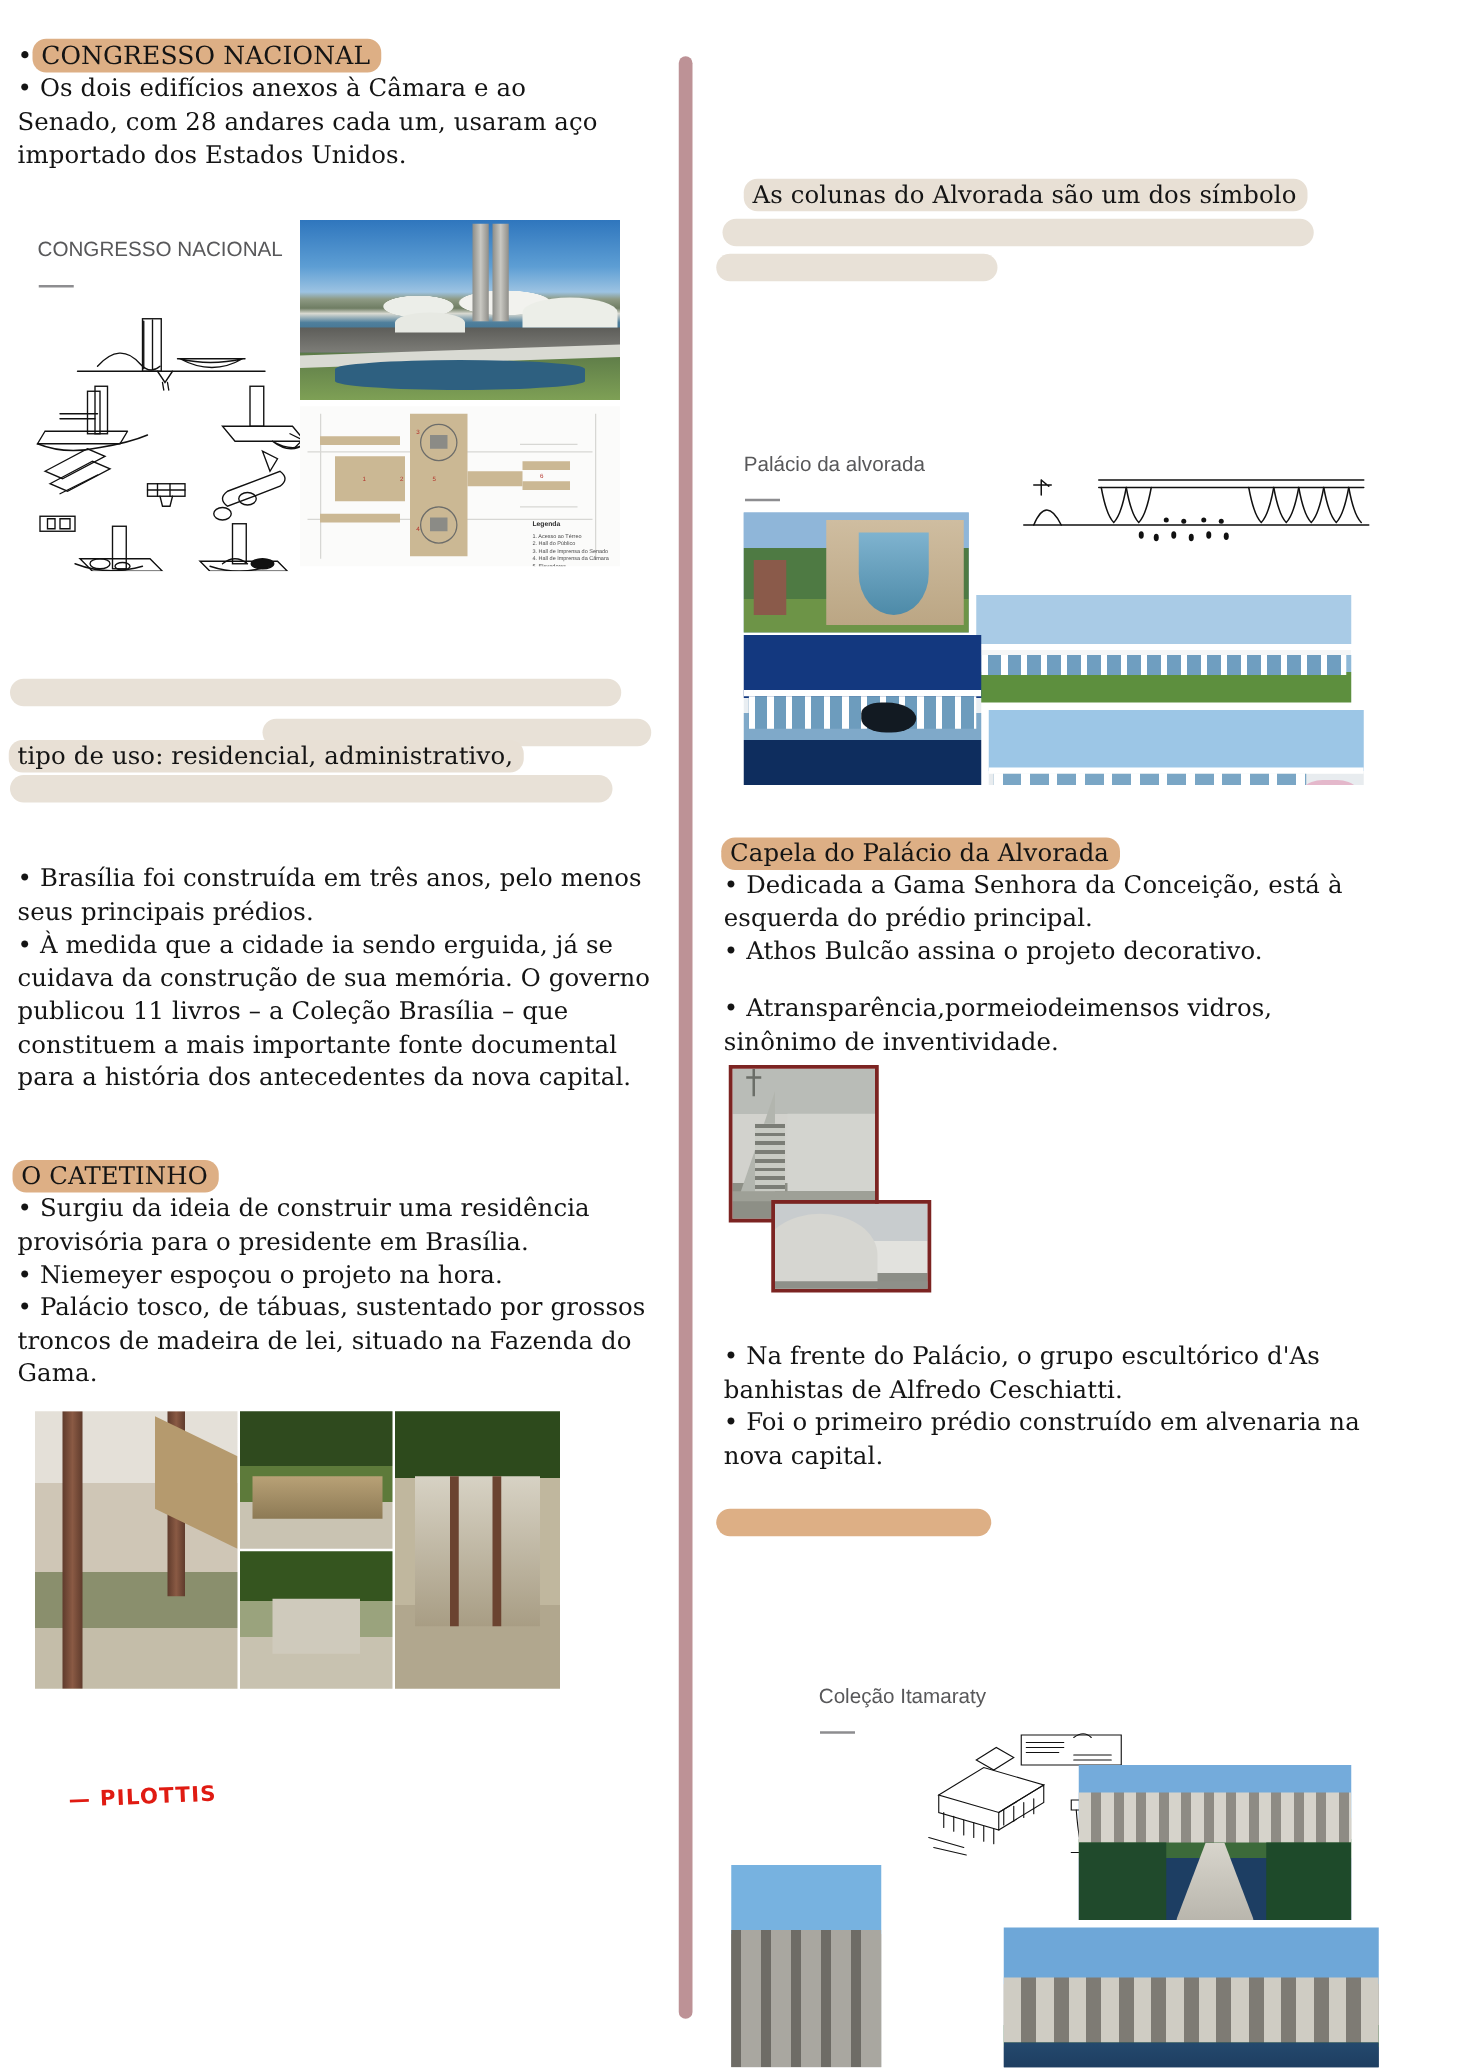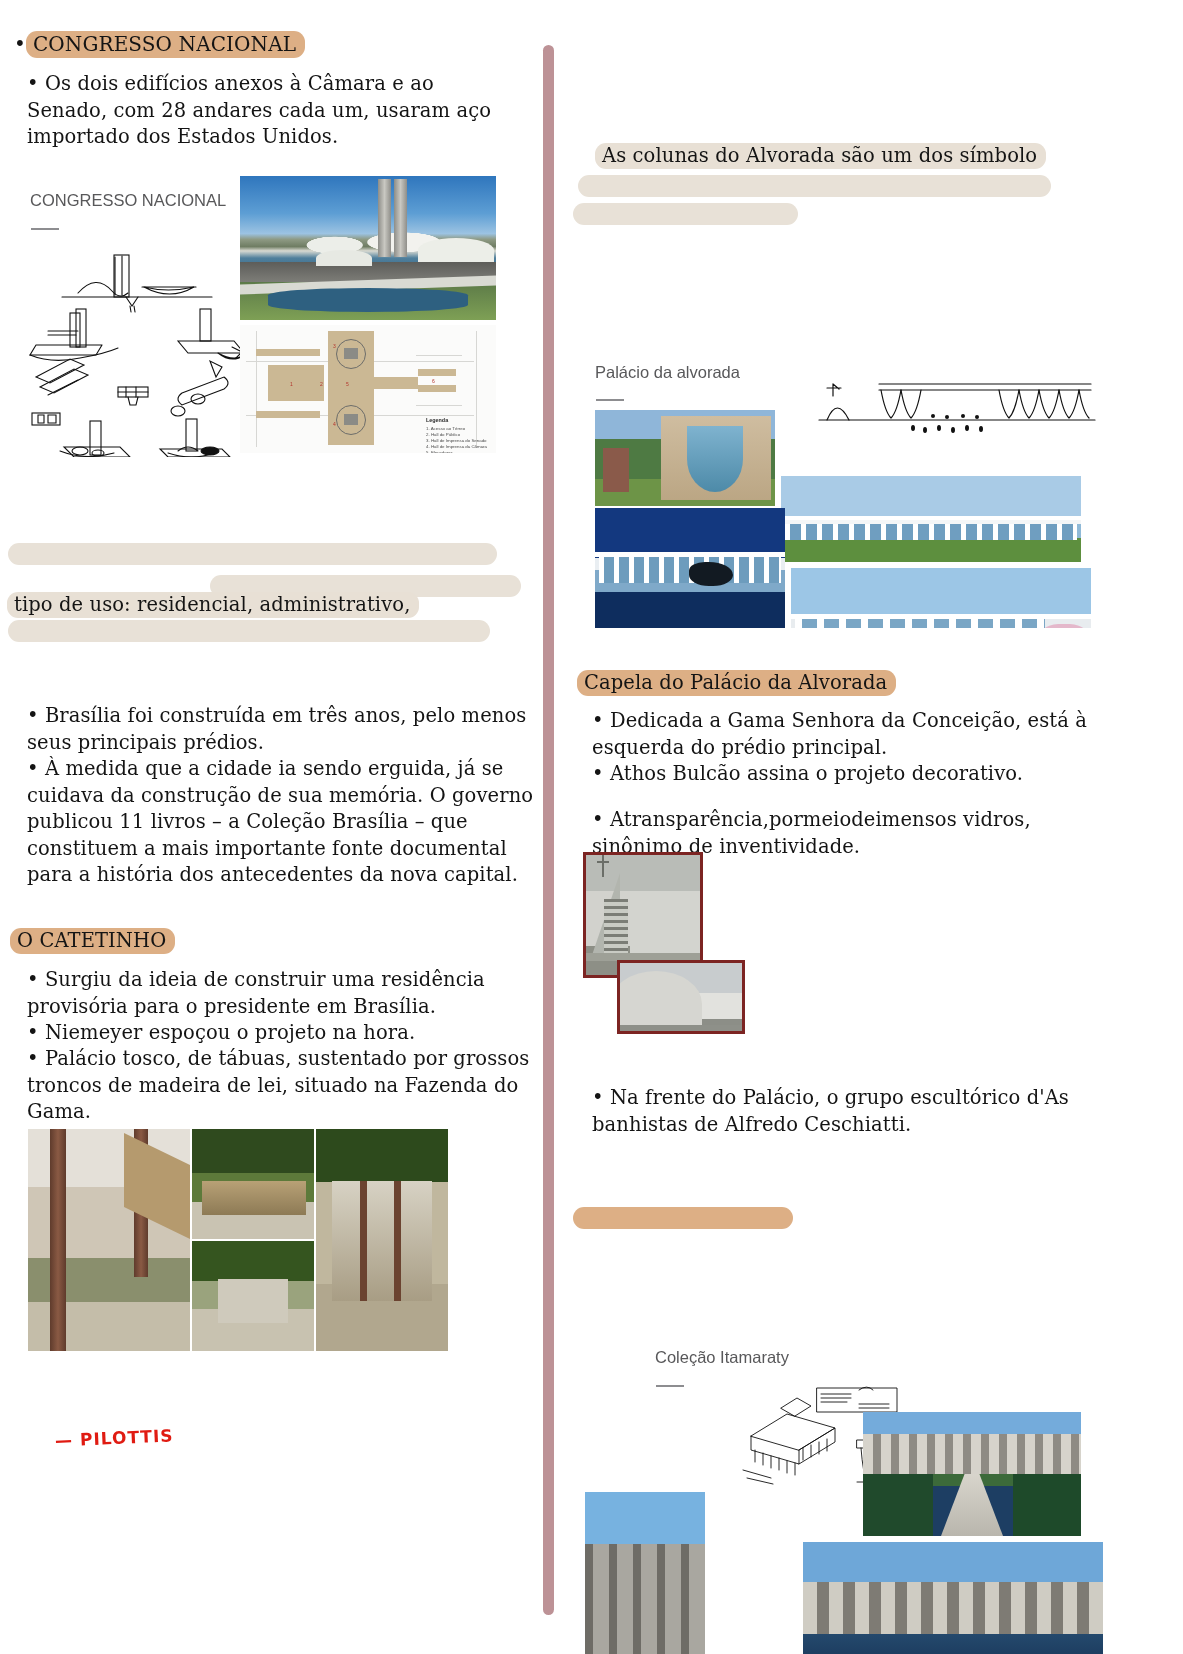--- a/index.html
+++ b/index.html
@@ -125,21 +125,21 @@
   .sketch { position: absolute; }
   .handwrite {
     position: absolute;
     color: #e01b12;
     font-family: "DejaVu Sans", sans-serif;
     font-weight: 700;
     font-size: 17px;
     letter-spacing: 1px;
     transform: rotate(-2.5deg);
   }
-  p.txt { margin: 13px; }
+  p.txt { margin: 0; }
 </style>
 </head>
 <body>
 
 <div id="divider"></div>
 
 <div class="col" id="left-col" style="left:0;top:0;width:543px;height:1654px;">
 
   <div style="position:absolute;left:14px;top:31px;width:520px;">
     <span class="txt" style="font-size:20px;">•</span><span class="txt hl-tan" style="font-size:20px;">CONGRESSO NACIONAL</span>
@@ -404,20 +404,21 @@
       <div style="position:absolute;left:0;top:98px;width:120px;height:8px;background:#9ea097;"></div>
     </div>
     <div class="photo ph-chapel2" style="left:40px;top:112px;width:128px;height:74px;">
       <div style="position:absolute;left:-10px;top:8px;width:92px;height:66px;
                   background:#d6d6d1;border-radius:50% 50% 0 0;"></div>
       <div style="position:absolute;left:0;top:62px;width:128px;height:12px;background:#8e9089;"></div>
     </div>
   </div>
 
   <p class="txt" style="position:absolute;left:14px;top:1072px;width:535px;">• Na frente do Palácio, o grupo escultórico d'As banhistas de Alfredo Ceschiatti.</p>
+  <p class="txt" style="position:absolute;left:14px;top:1125px;width:535px;">• Foi o primeiro prédio construído em alvenaria na nova capital.</p>
 
   <div class="bar tan" style="position:absolute;left:8px;top:1207px;width:220px;"></div>
 
   <div class="slide" style="left:20px;top:1320px;width:598px;height:334px;">
 
     <div class="slide-title" style="position:absolute;left:70px;top:28px;font-size:16.5px;">Coleção Itamaraty</div>
     <div class="slide-rule" style="position:absolute;left:71px;top:56px;"></div>
 
     <svg class="sketch" style="left:156px;top:58px;" width="164" height="120" viewBox="0 0 164 120">
       <g stroke="#111" stroke-width="0.9" fill="none" stroke-linecap="round">

